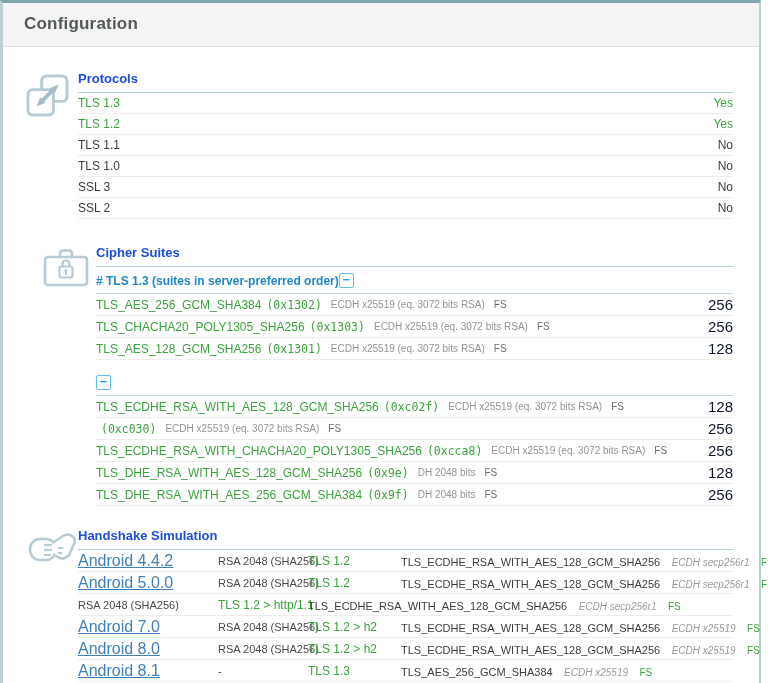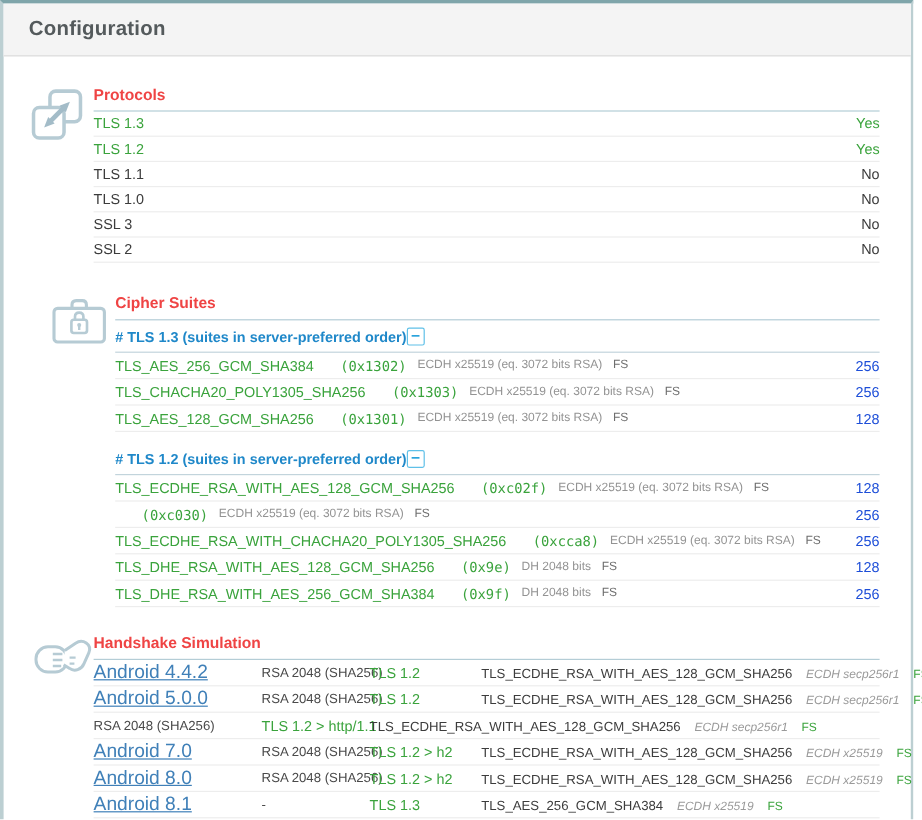--- a/index.html
+++ b/index.html
@@ -22,21 +22,21 @@
   .panel-header h1 {
     margin:0; font-size:17px; font-weight:bold; color:#545a5c; letter-spacing:.2px;
   }
   .section { display:flex; padding:0 26px 0 22px; }
   .sec-protocols { margin-top:24px; }
   .sec-ciphers   { margin-top:26px;padding-left:40px; }
   .sec-handshake { margin-top:22px; }
   .icon-col { width:53px; flex:none; padding-top:2px; }
   .content { flex:1; min-width:0; }
   .section-title {
-    color:#ef4444; font-weight:bold; font-size:13px;
+    color:#1d4ed8; font-weight:bold; font-size:13px;
     padding-bottom:6px; border-bottom:1px solid #b4cdd6;
   }
   
   .prow {
     display:flex; justify-content:space-between; align-items:center;
     height:21px; border-bottom:1px solid #ededed;
     font-size:12px; color:#3c3c3c;
   }
   .green { color:#3aa33c; }
   
@@ -49,25 +49,25 @@
   .collapse-btn {
     width:15px; height:15px; margin-right:9px; padding:0;
     border:1px solid #5fc0e8; border-radius:2px; background:#fff;
     display:flex; align-items:center; justify-content:center; cursor:pointer;
   }
   .collapse-btn .minus {
     color:#2aa3dc; font-size:13px; font-weight:bold; line-height:1; margin-top:-2px;
   }
   .crow { display:flex; align-items:center; height:22px; border-bottom:1px solid #ededed; white-space:nowrap; }
   .cname { color:#3aa33c; font-size:12px; }
-  .ccode { color:#3aa33c; font-size:11.5px; font-family:"DejaVu Sans Mono",monospace; margin-left:22px; }
+  .ccode { color:#3aa33c; font-size:11.5px; font-family:"DejaVu Sans Mono",monospace; margin-left:5px; }
   .ckx   { color:#939393; font-size:10px; margin-left:9px; }
   .cfs   { color:#6e6e6e; font-size:10px; margin-left:9px; }
   .spacer{ flex:1; }
-  .cbits { color:#1d4ed8; font-size:12px; }
+  .cbits { color:#0f172a; font-size:15px; }
   
   .hrow {
     display:grid; grid-template-columns:140px 90px 93px 1fr;
     align-items:center; height:22px; border-bottom:1px solid #ededed; white-space:nowrap;
   }
   .hclient a { color:#4080b8; font-size:16px; text-decoration:underline; }
   .hkey   { font-size:11px; color:#4a4a4a; }
   .hproto { font-size:12px; color:#3aa33c; }
   .hcname { font-size:11px; color:#3c3c3c; }
   .hkx    { font-size:10px; color:#9a9a9a; margin-left:7px;font-style:italic; }
@@ -164,21 +164,20 @@
           <span class="ccode">(0x1301)</span>
           <span class="ckx">ECDH x25519 (eq. 3072 bits RSA)</span>
           <span class="cfs">FS</span>
           <span class="spacer"></span>
           <span class="cbits">128</span>
         </div>
       </div>
 
       <div class="group group-tls12">
         <div class="group-header">
-          <span># TLS 1.2 (suites in server-preferred order)</span>
           <button class="collapse-btn">
             <span class="minus">−</span>
           </button>
         </div>
         <div class="crow">
           <span class="cname">TLS_ECDHE_RSA_WITH_AES_128_GCM_SHA256</span>
           <span class="ccode">(0xc02f)</span>
           <span class="ckx">ECDH x25519 (eq. 3072 bits RSA)</span>
           <span class="cfs">FS</span>
           <span class="spacer"></span>

